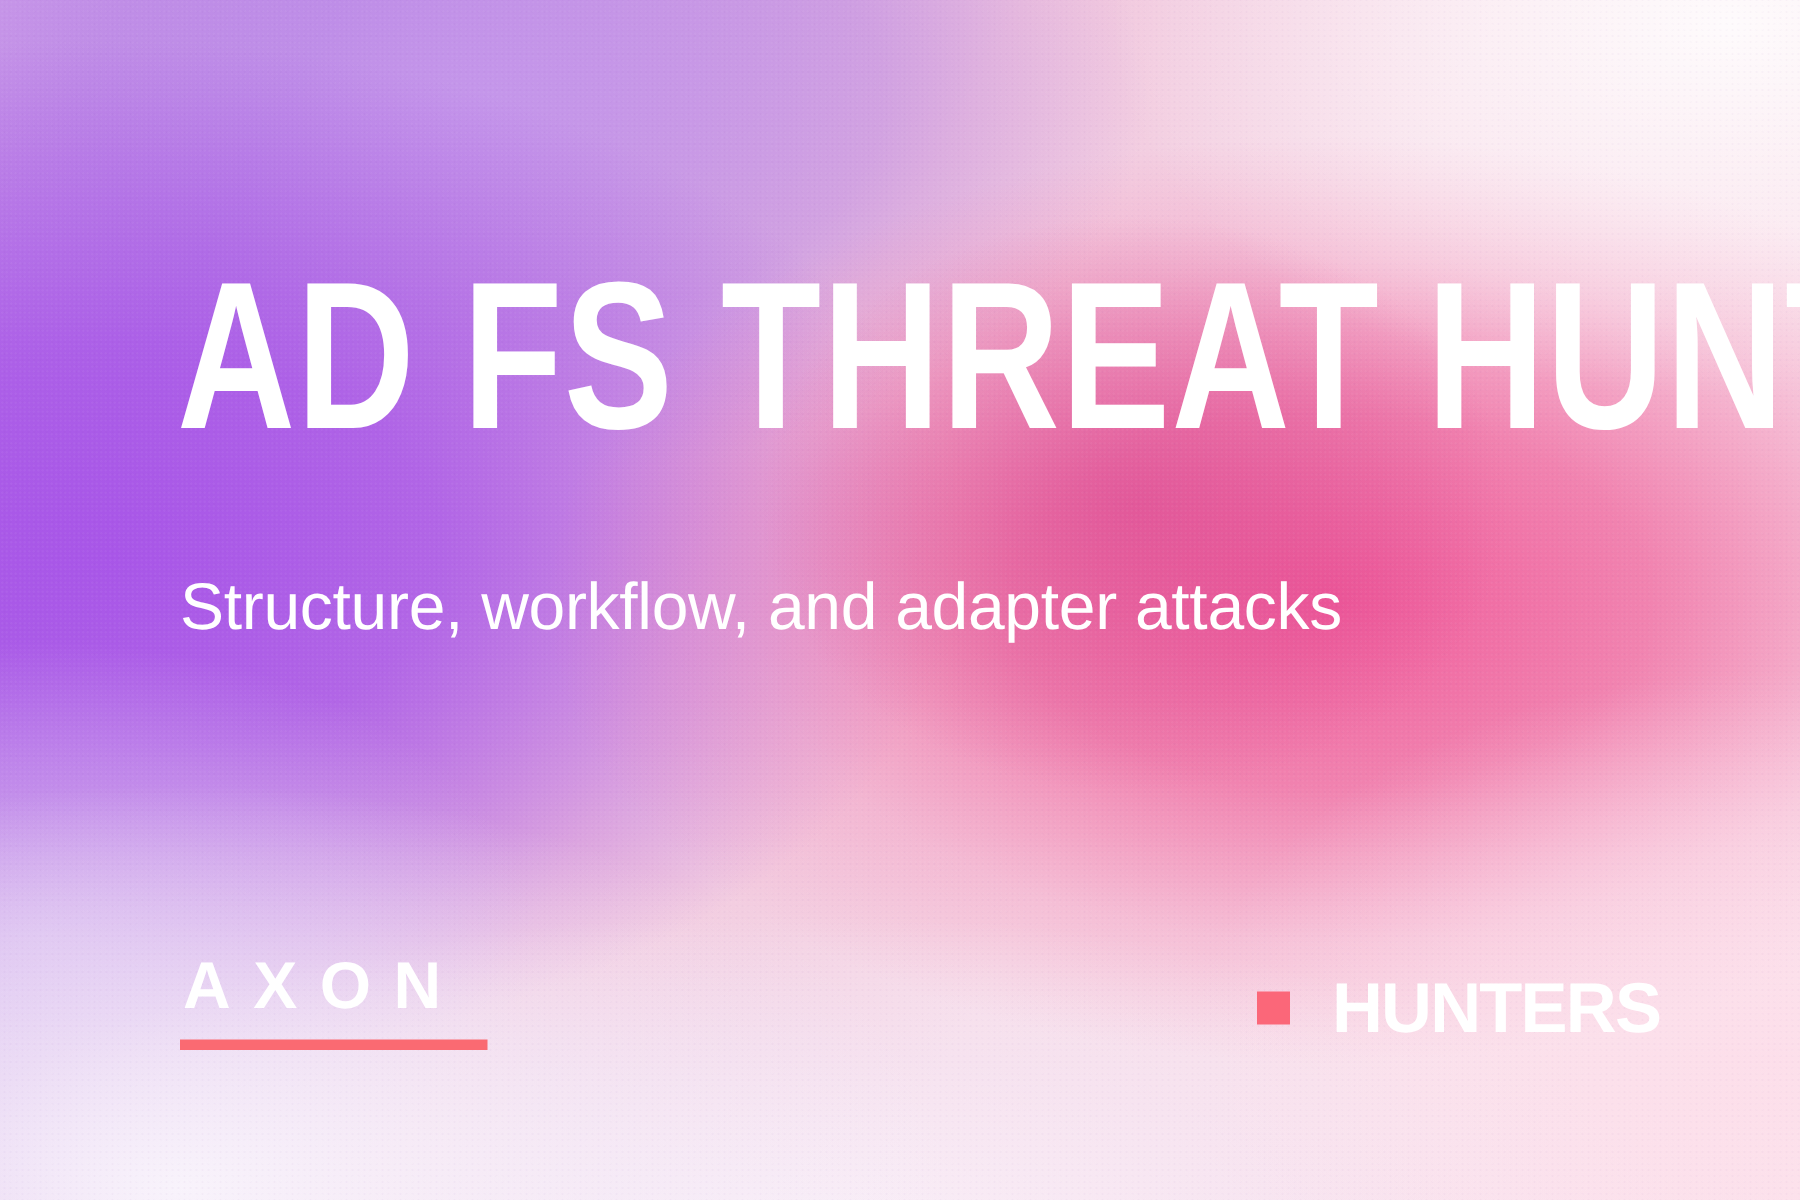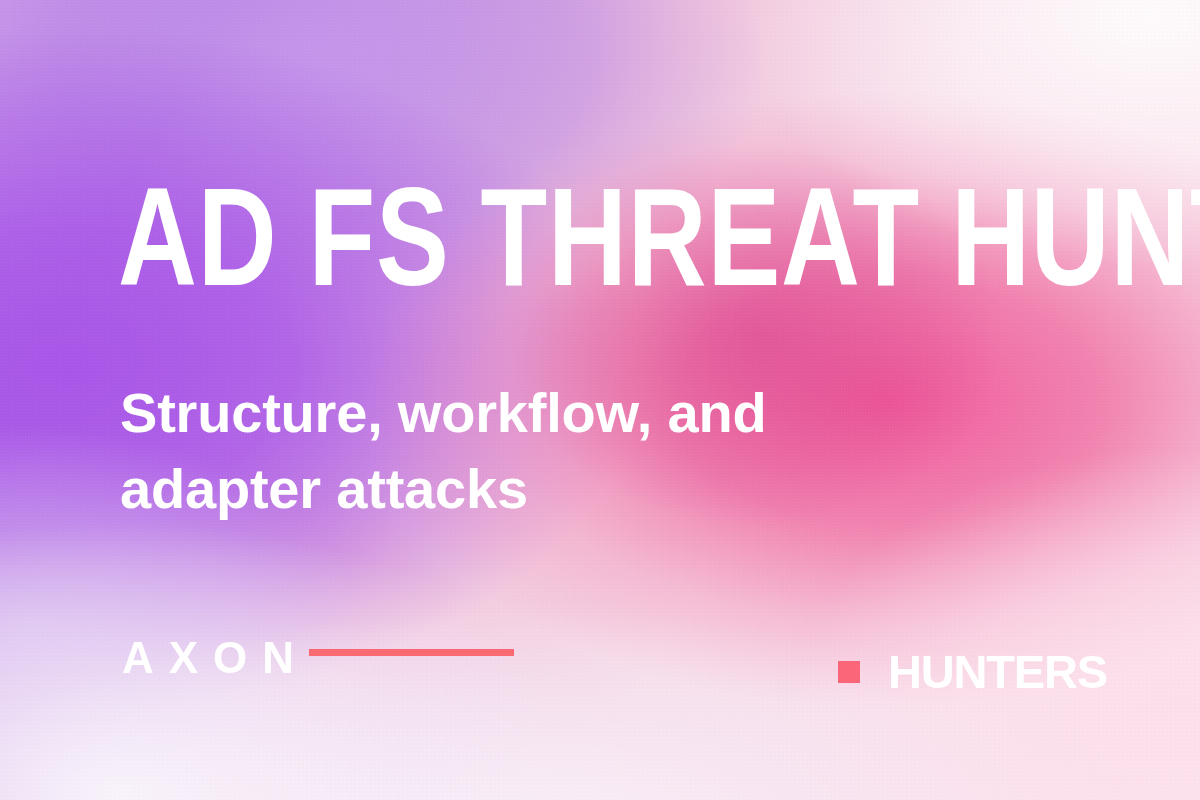--- a/index.html
+++ b/index.html
@@ -148,33 +148,33 @@
   }
 
   .subtitle {
     position: absolute;
     left: 120px;
     top: 375px;
     margin: 0;
     width: 840px;
     color: #ffffff;
     font-family: "Liberation Sans", sans-serif;
-    font-size: 56px;
+    font-size: 44px;
     line-height: 1.36;
-    font-weight: 700;
+    font-weight: 400;
     letter-spacing: -0.2px;
   }
 
   
   .axon-logo {
     position: absolute;
     left: 120px;
     top: 636px;
     display: flex;
-    flex-direction: row;
+    flex-direction: column;
     align-items: stretch;
   }
 
   .axon-wordmark {
     color: #ffffff;
     font-family: "Liberation Sans", sans-serif;
     font-size: 44px;
     font-weight: 700;
     letter-spacing: 15px;
     line-height: 1;

